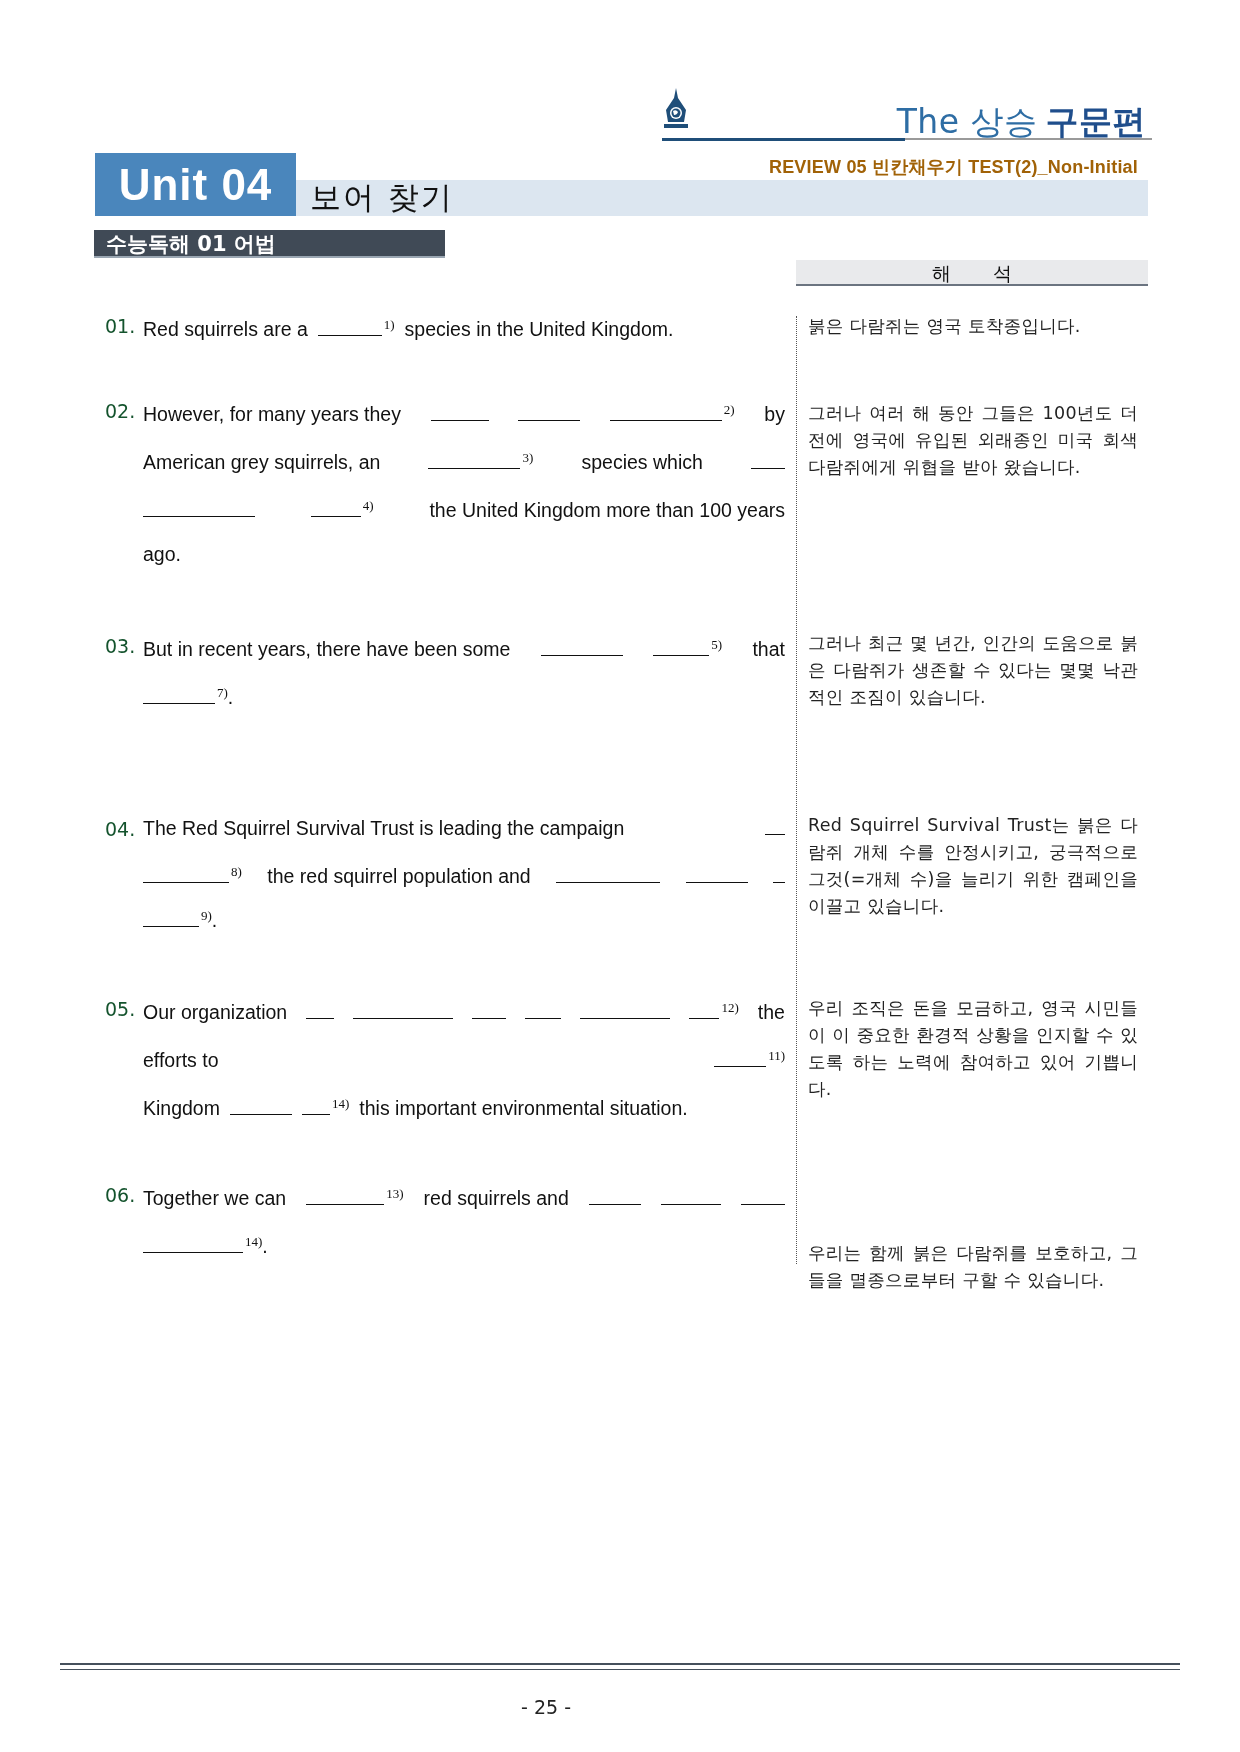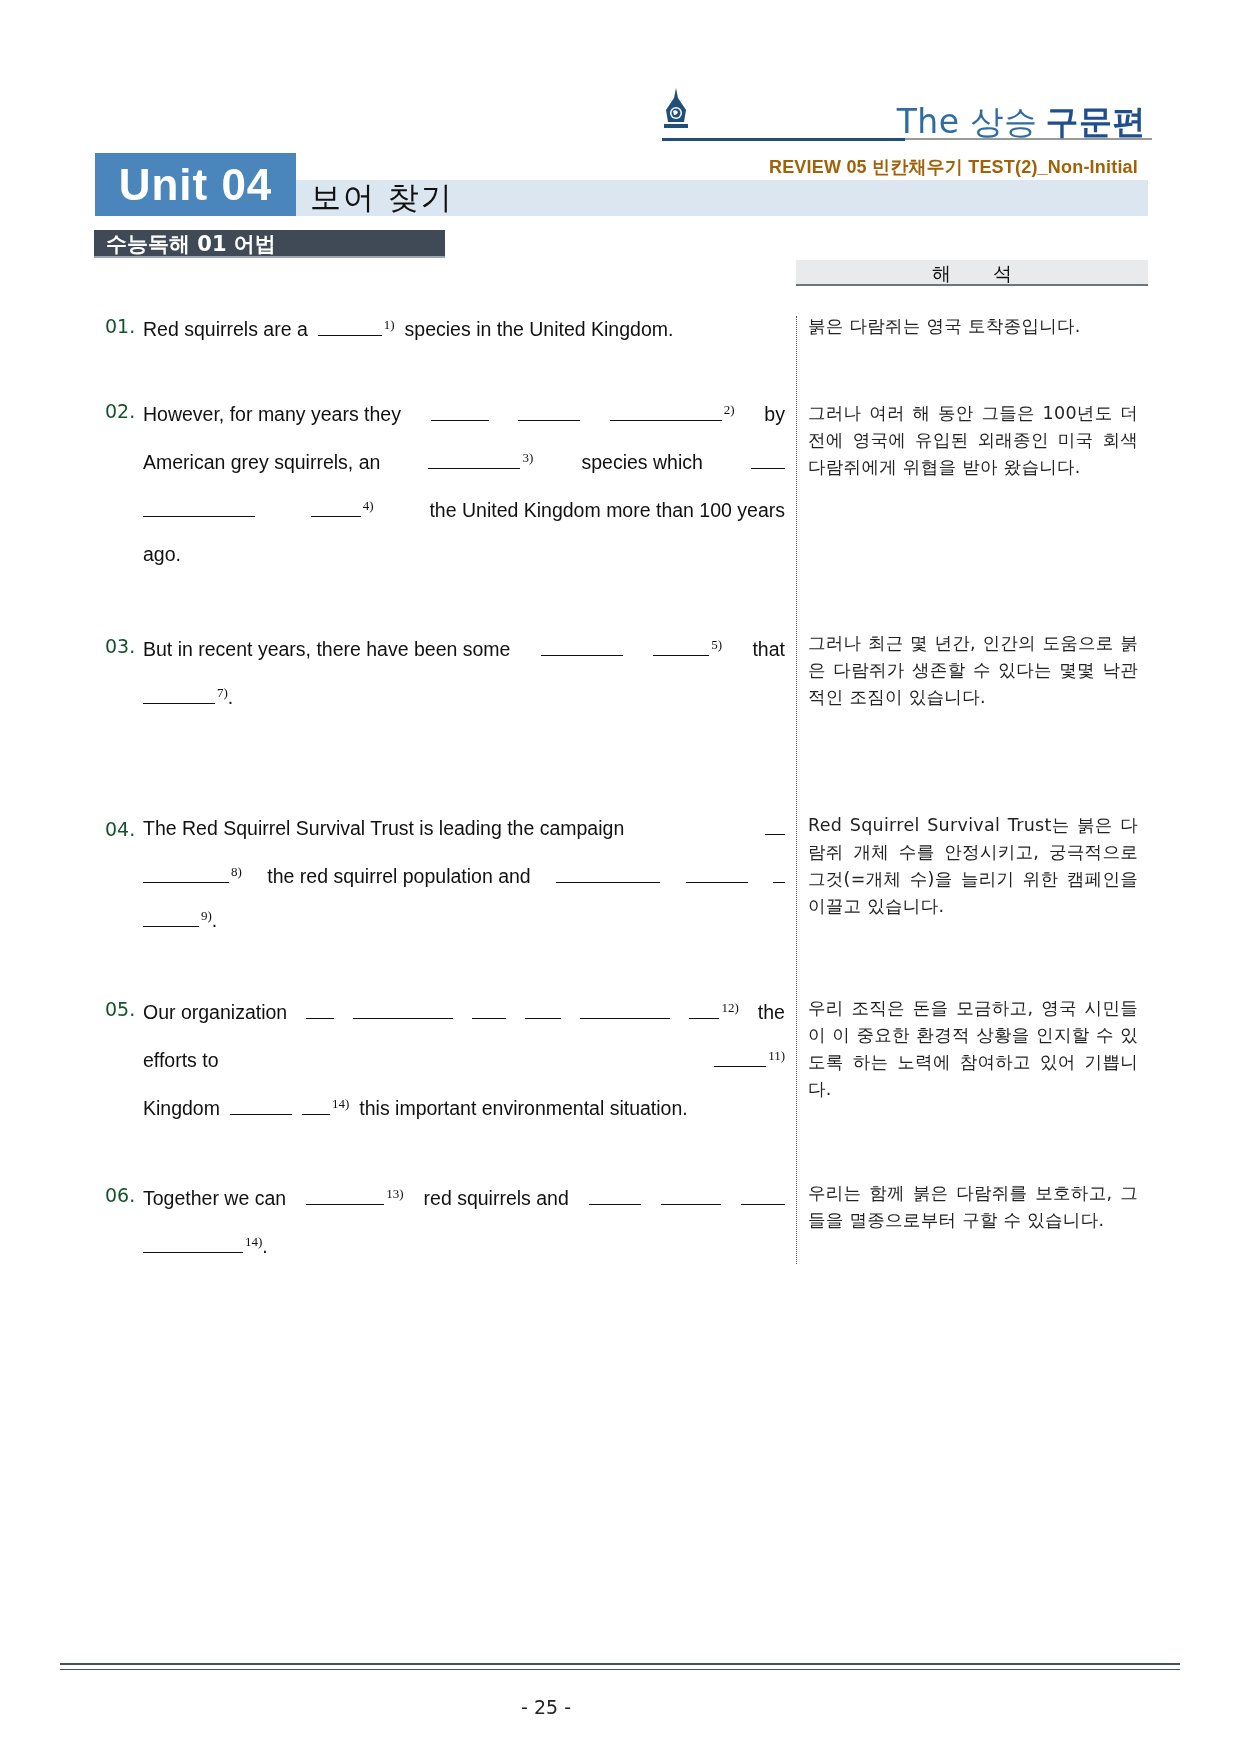--- a/index.html
+++ b/index.html
@@ -189,16 +189,16 @@
       <span>red squirrels and</span>
       <span class="blank" style="width:52px"></span>
       <span class="blank" style="width:60px"></span>
       <span class="blank" style="width:44px"></span>
     </div>
     <div class="ln left" style="height:42px;">
       <span><span class="blank" style="width:100px"></span><sup>14)</sup><span>.</span></span>
     </div>
   </div>
 </div>
-<div class="kor" style="top:1180px;">우리는 함께 붉은 다람쥐를 보호하고, 그들을 멸종으로부터 구할 수 있습니다.</div>
+<div class="kor" style="top:1240px;">우리는 함께 붉은 다람쥐를 보호하고, 그들을 멸종으로부터 구할 수 있습니다.</div>
 
 <div class="foot-line"></div>
 <div class="page-num">- 25 -</div>
 
 </body></html>

